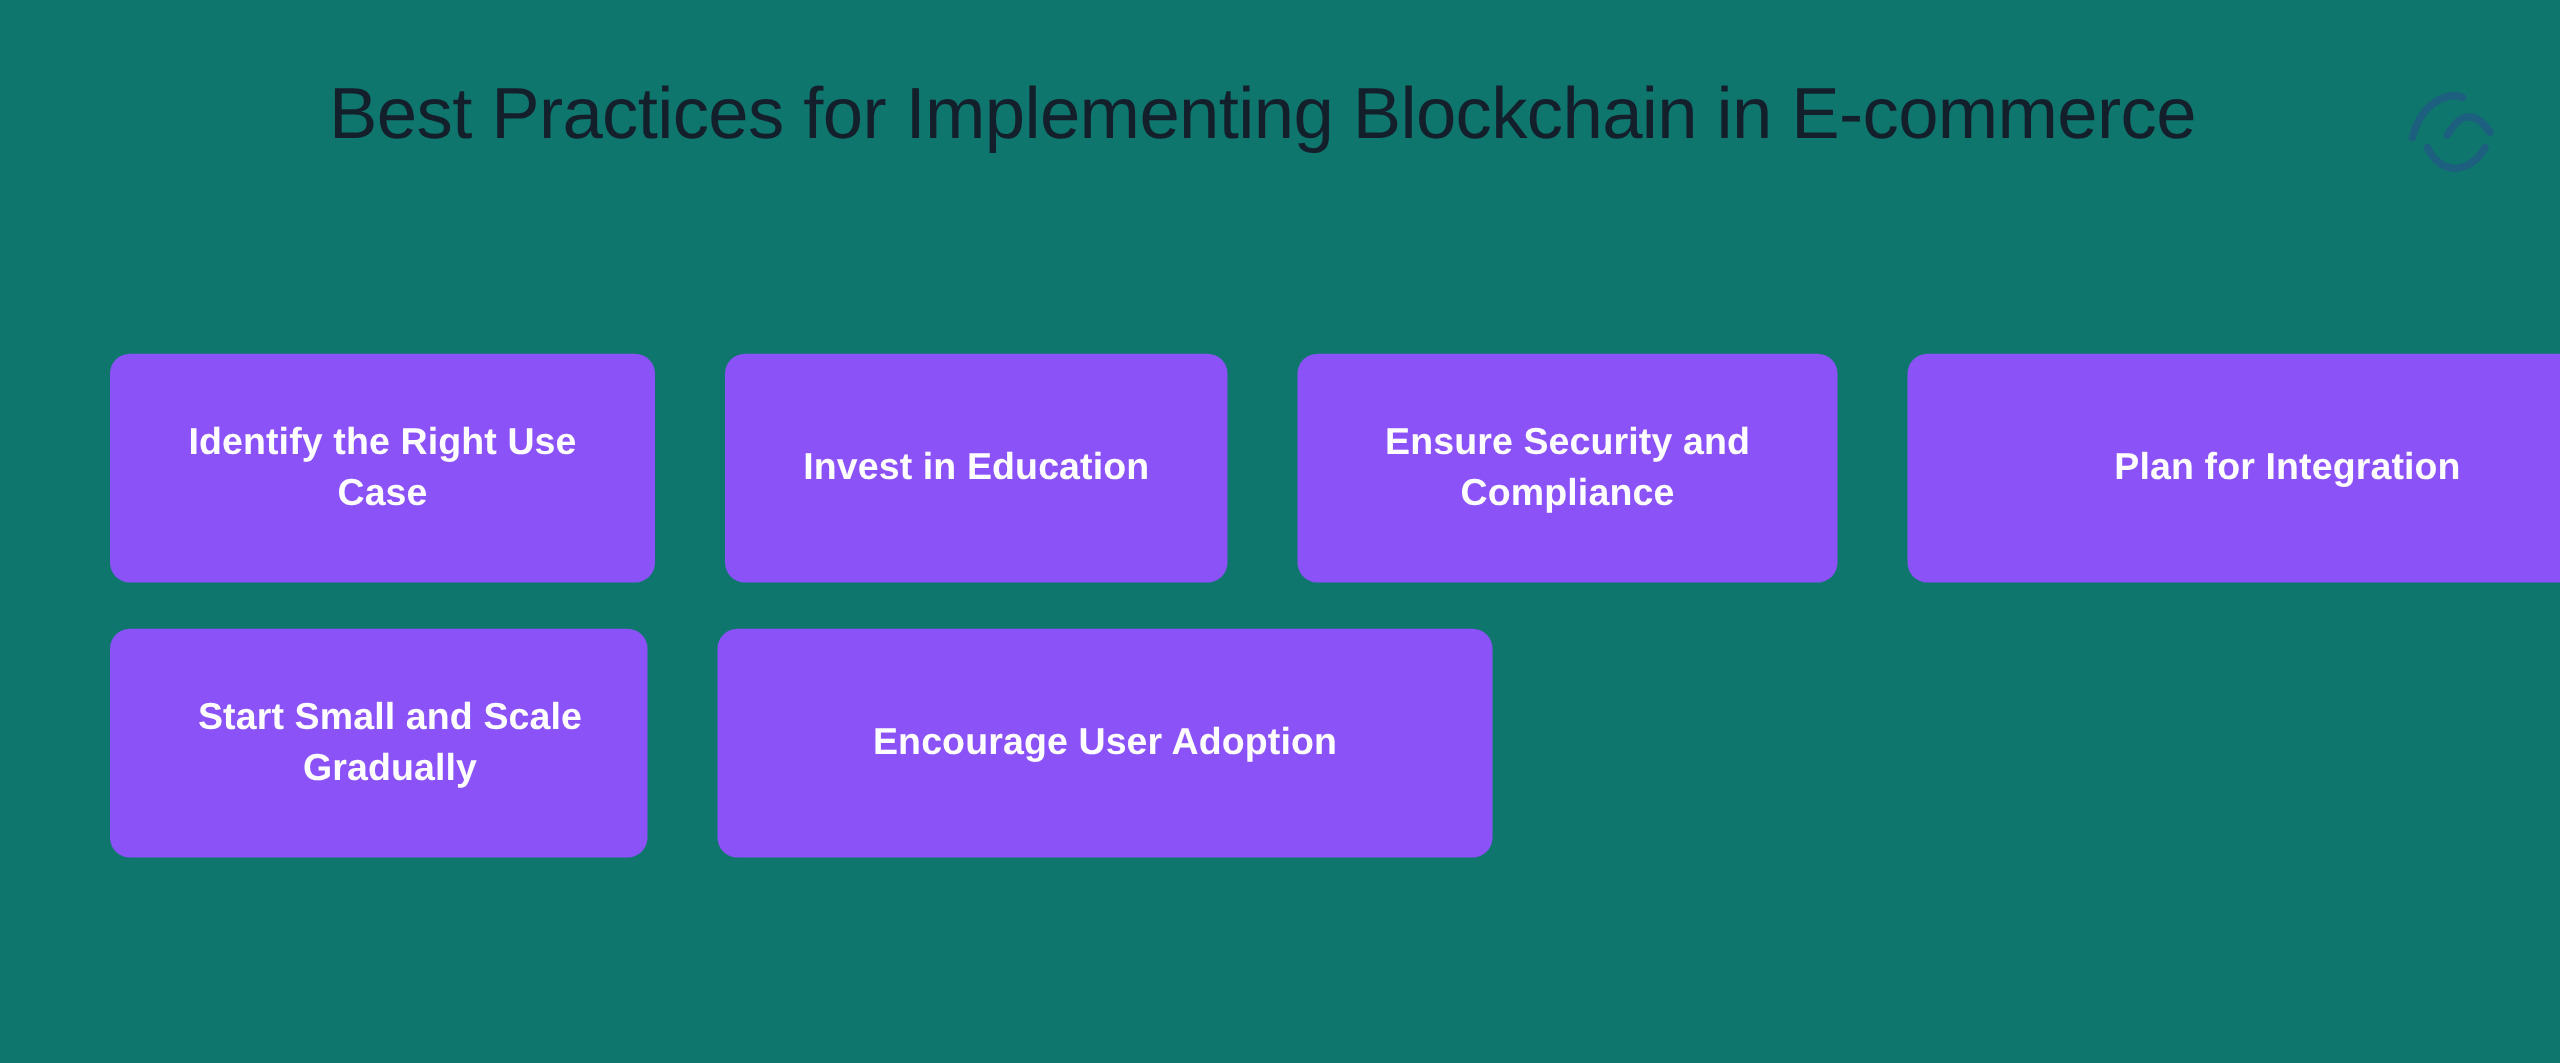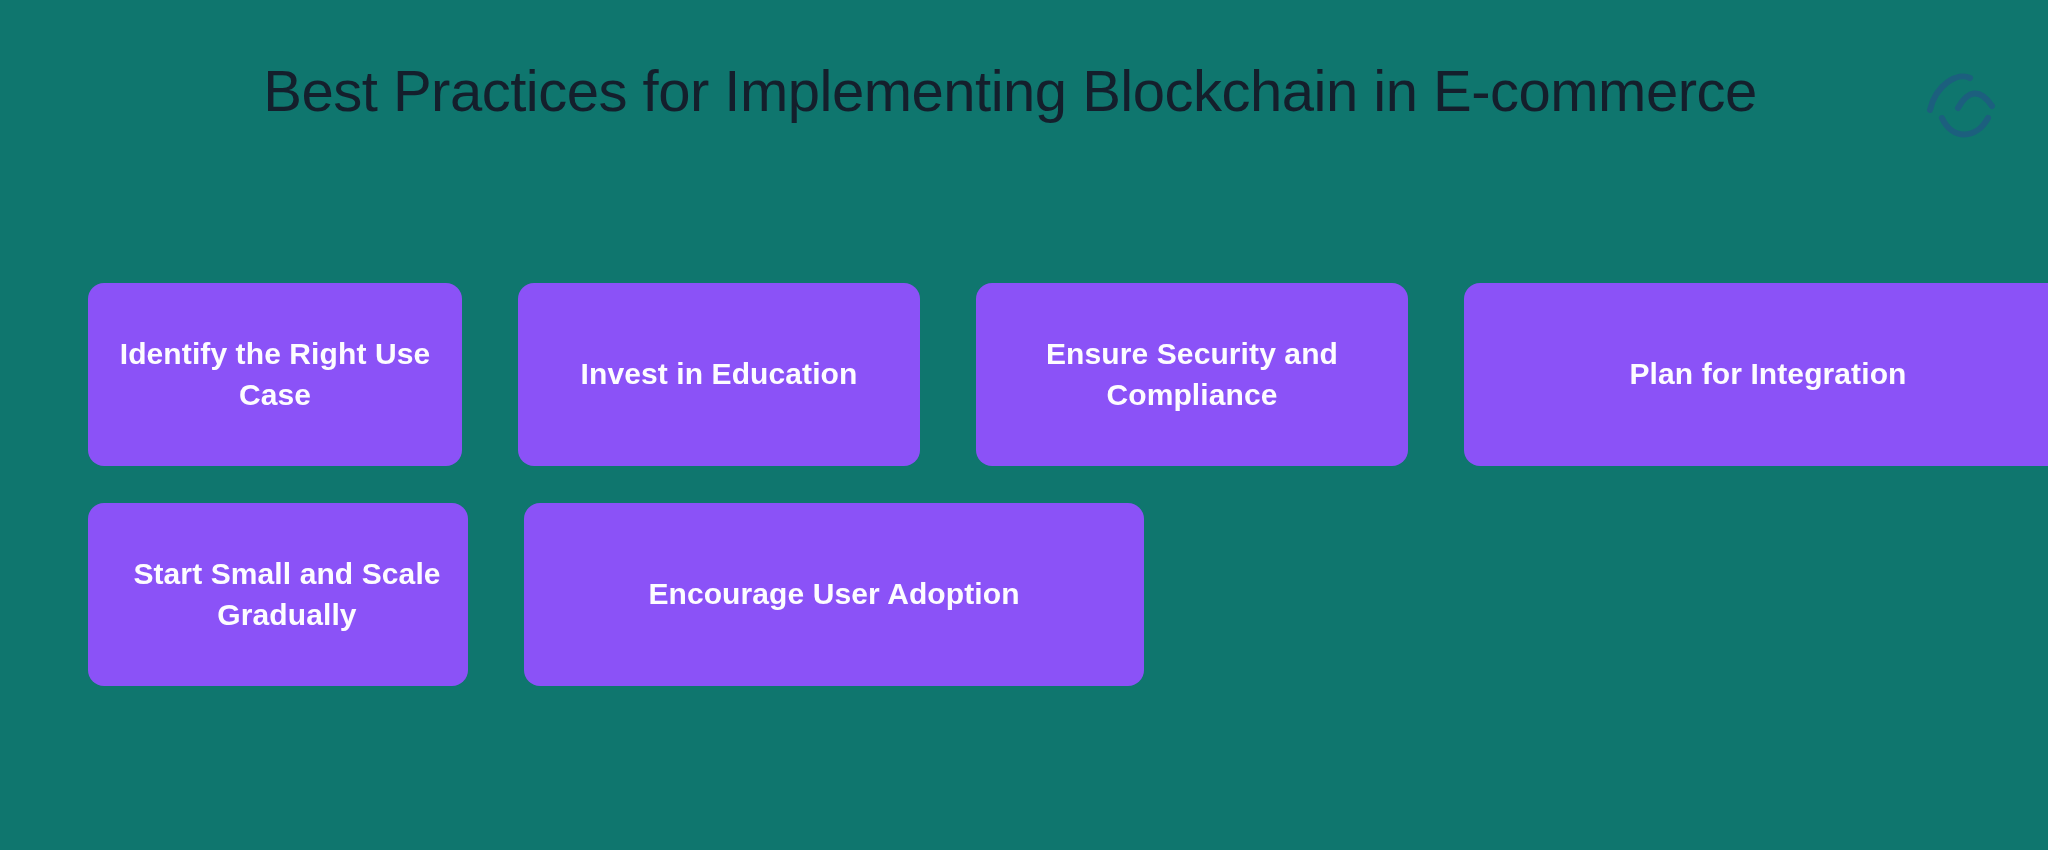--- a/index.html
+++ b/index.html
@@ -88,26 +88,26 @@
   .card-label {
     color: #fdfcff;
     font-size: 30px;
     font-weight: bold;
     line-height: 1.35;
     text-align: center;
     letter-spacing: 0.1px;
   }
 
   
-  .w-1 { width: 374px; justify-content: flex-end; }
+  .w-1 { width: 436px; justify-content: flex-end; }
   .w-2 { width: 402px; }
   .w-3 { width: 432px; justify-content: flex-end; }
   .w-4 { width: 608px; align-items: center; }
 
-  .w-5 { width: 380px; padding-left: 44px; }
+  .w-5 { width: 430px; padding-left: 44px; }
   .w-6 { width: 608px; }
   .w-7 { width: 620px; }
 </style>
 </head>
 <body>
 
 <div id="slide">
 
   <div class="header">
 

